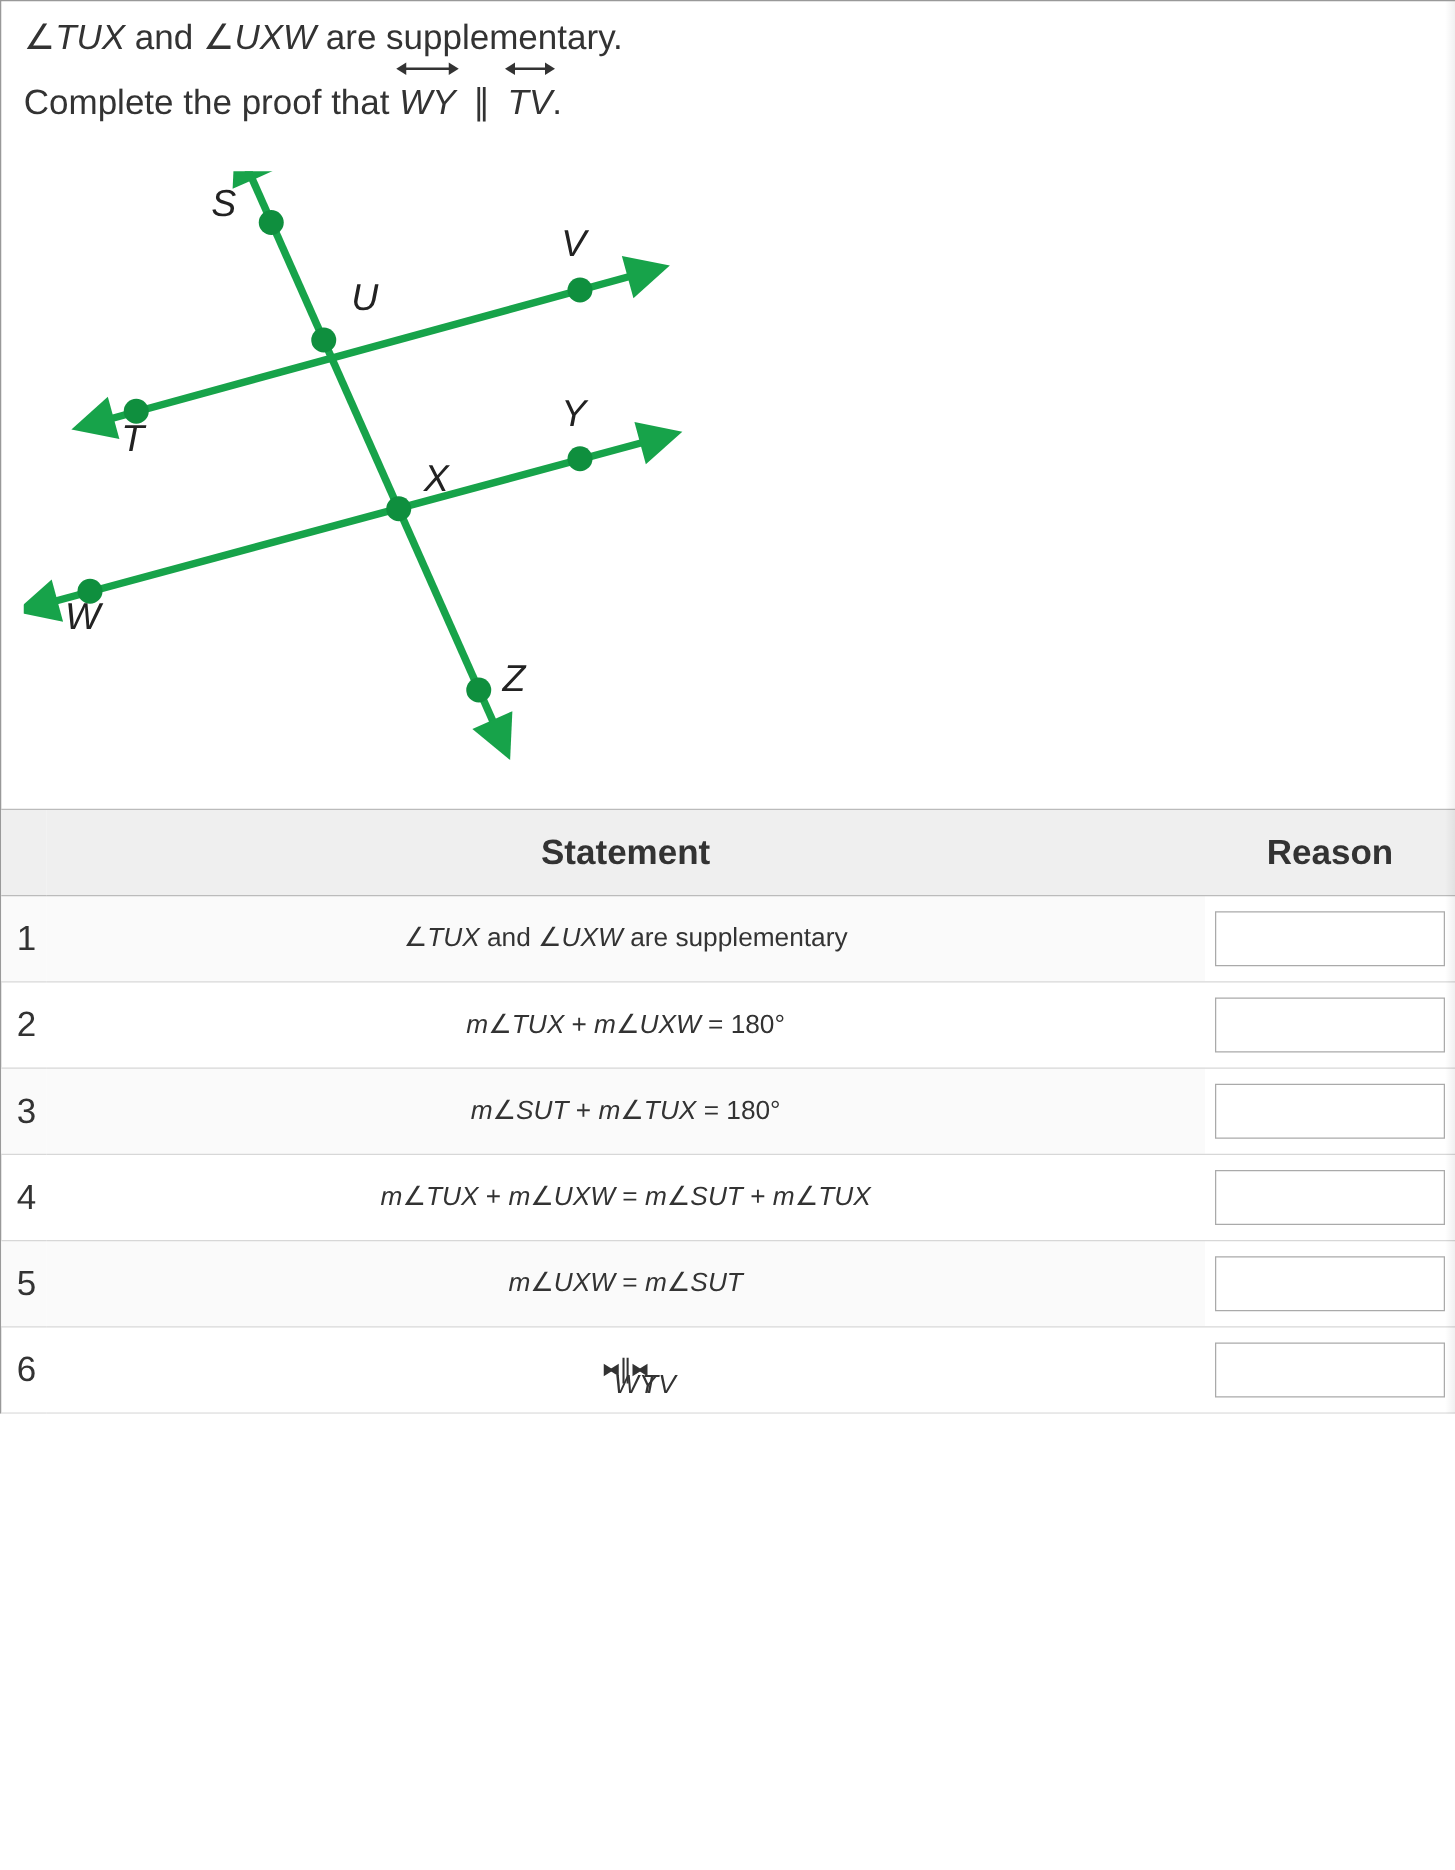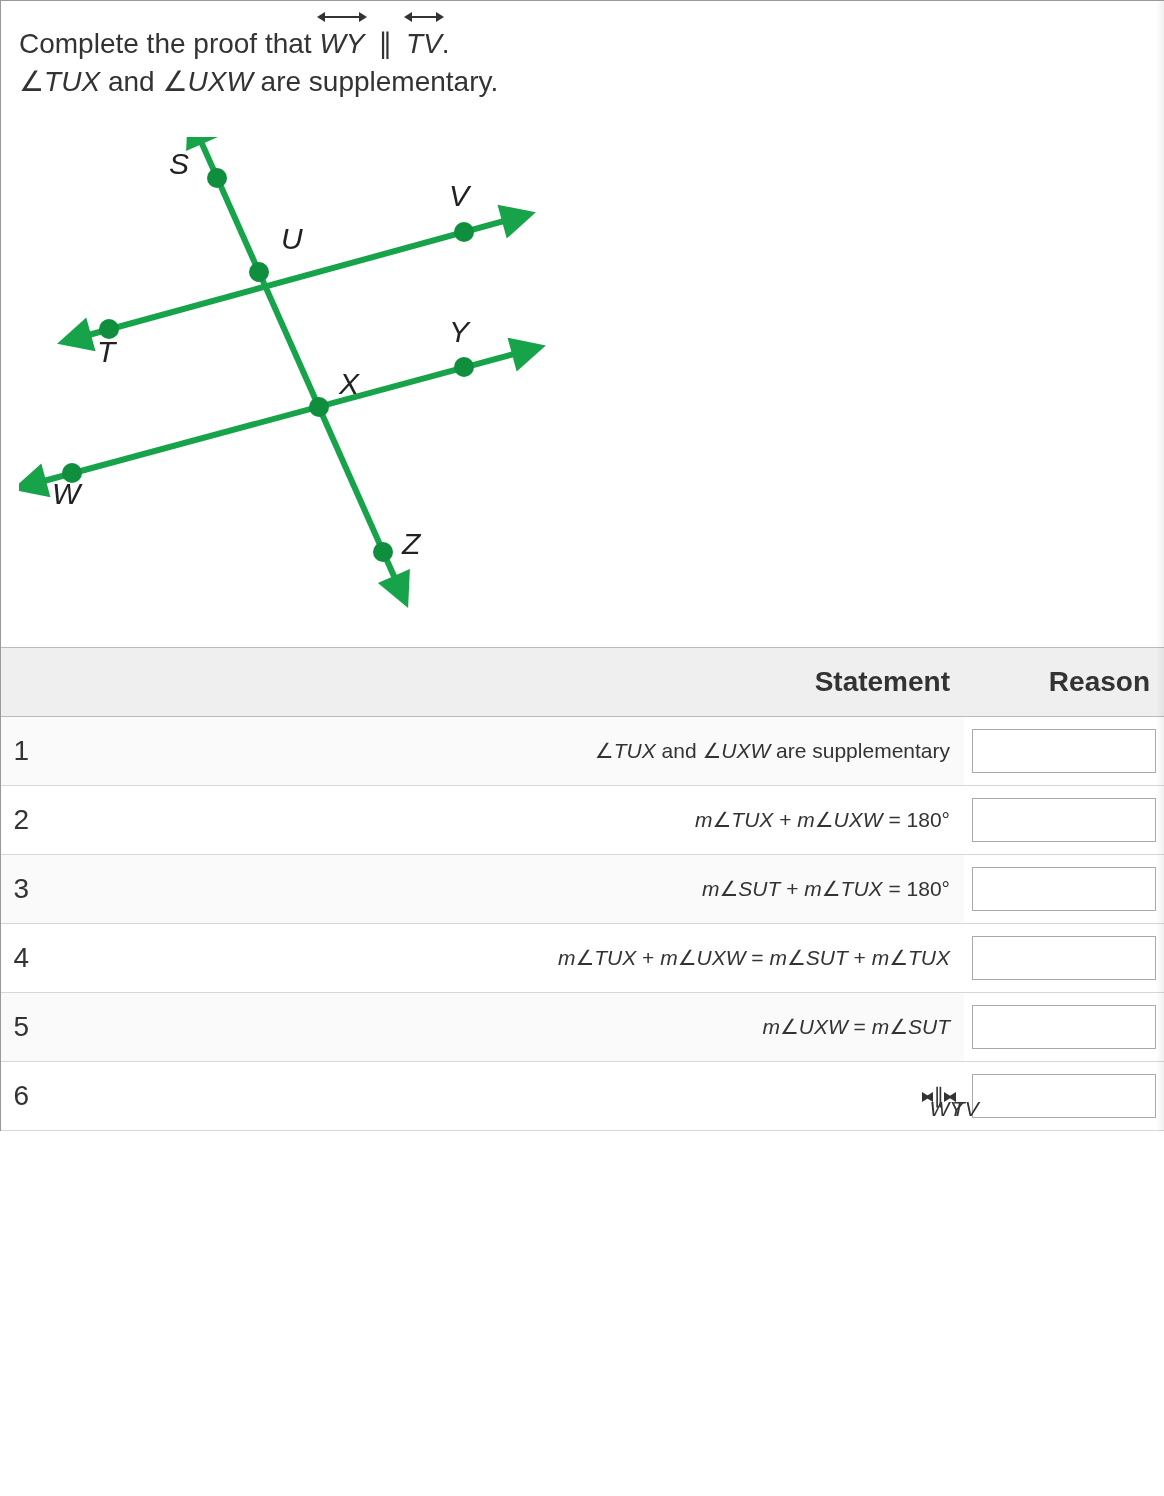--- a/index.html
+++ b/index.html
@@ -92,21 +92,21 @@
   
   .proof-area {
     width: 100%;
     border-top: 1px solid #bbb;
   }
   table.proof {
     border-collapse: collapse;
     width: 100%;
   }
   table.proof th, table.proof td {
-    text-align: right;
+    text-align: center;
     padding: 18px 14px;
     border-bottom: 1px solid #d7d7d7;
     vertical-align: middle;
   }
   table.proof thead th {
     background: #efefef;
     font-weight: bold;
     font-size: 28px;
     border-bottom: 1px solid #bbb;
   }
@@ -149,40 +149,40 @@
     background: linear-gradient(to right, rgba(0,0,0,0), rgba(0,0,0,0.06));
     pointer-events:none;
   }
 </style>
 </head>
 <body>
 
 <div class="page">
 
   <div class="prompt">
+    <div>
+      <span class="angle">∠</span><span class="it">TUX</span><span> and </span><span class="angle">∠</span><span class="it">UXW</span><span> are supplementary.</span>
+    </div>
     <div>
       <span>Complete the proof that </span>
       <span class="overline-wrap">
         <span class="double-arrow">
             <span class="al"></span>
             <span class="ar"></span>
           </span>
         <span>WY</span>
       </span>
       <span class="parallel">∥</span>
       <span class="overline-wrap">
         <span class="double-arrow">
             <span class="al"></span>
             <span class="ar"></span>
           </span>
         <span>TV</span>
       </span><span>.</span>
-    </div>
-    <div>
-      <span class="angle">∠</span><span class="it">TUX</span><span> and </span><span class="angle">∠</span><span class="it">UXW</span><span> are supplementary.</span>
     </div>
   </div>
 
   <div class="diagram-holder">
     <div class="diagram">
       <svg viewBox="0 0 560 480" width="560" height="480">
         <defs>
           <marker id="arrG" viewBox="0 0 12 12" refX="6" refY="6" markerWidth="7" markerHeight="7" orient="auto-start-reverse">
             <path d="M1,1 L11,6 L1,11 Z" fill="#17a34a"></path>
           </marker>

